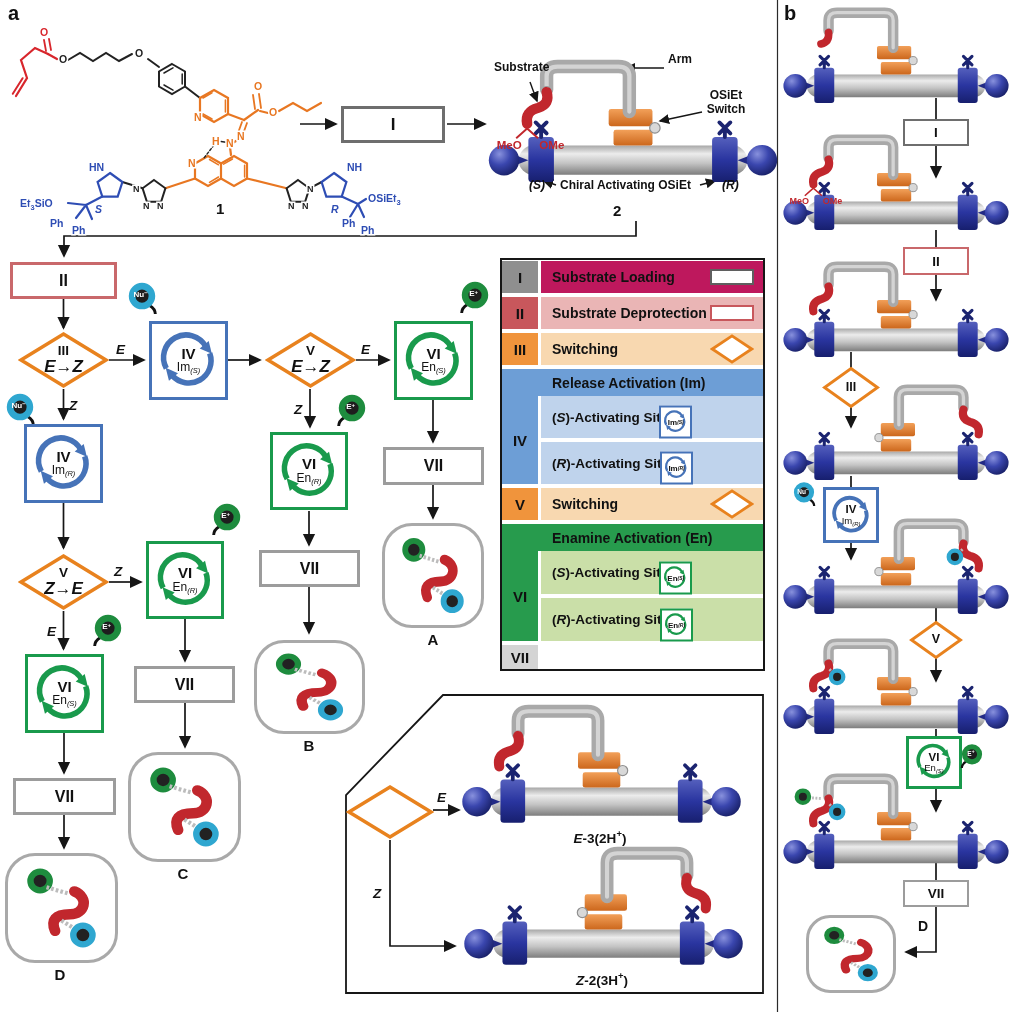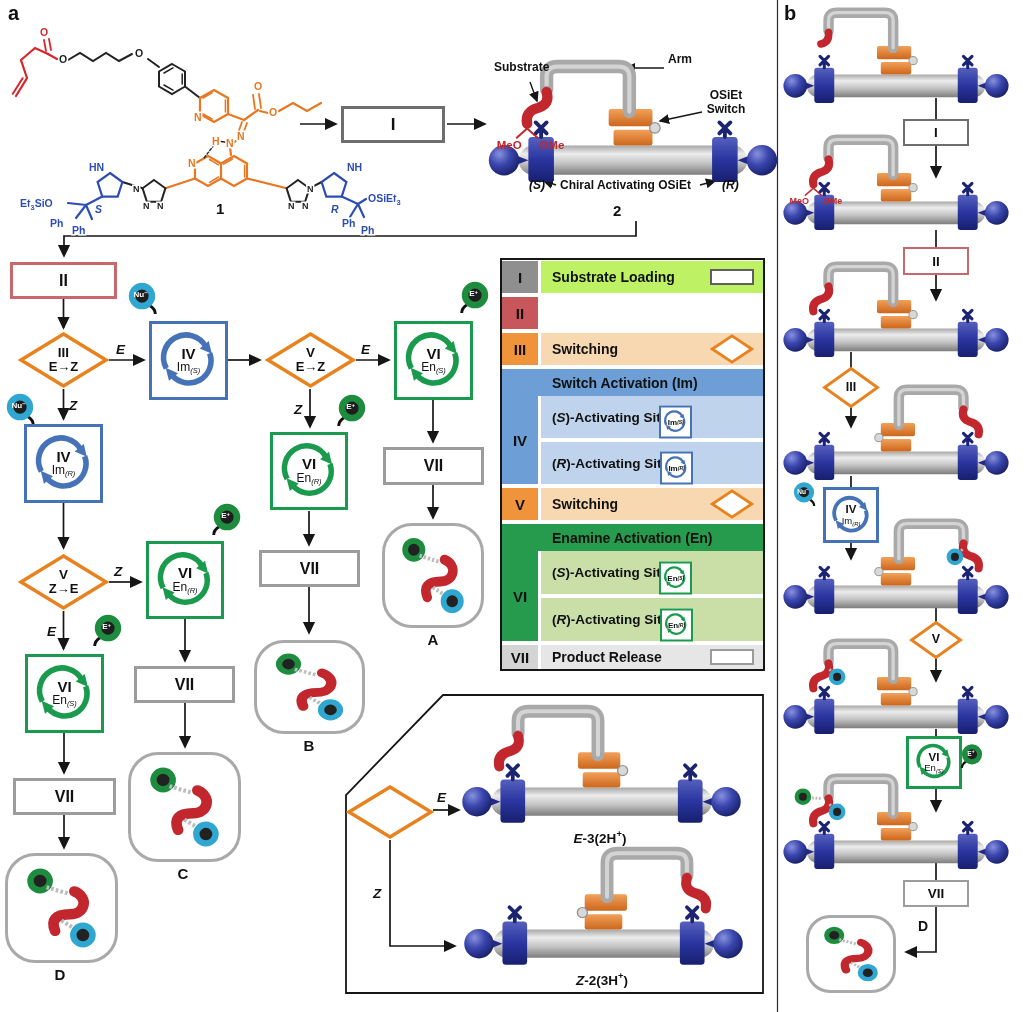--- a/index.html
+++ b/index.html
@@ -13,21 +13,21 @@
   .stepbox{position:absolute;background:#fff;display:flex;align-items:center;justify-content:center;
            font-weight:bold;font-size:16px;box-sizing:border-box;z-index:2}
   .b-dark{border:3px solid #6e6e6e}
   .b-red{border:3px solid #c9686b}
   .b-gray{border:3px solid #9c9c9c}
   .sm{border-width:2.5px;font-size:13.5px}
   .diamond{position:absolute;z-index:2}
   .diamond svg{position:absolute;inset:0;width:100%;height:100%}
   .dlab{position:absolute;inset:0;display:flex;flex-direction:column;align-items:center;justify-content:center;line-height:1.05}
   .dn{font-weight:bold;font-size:13.5px}
-  .dsw{font-weight:600;font-size:13px}
+  .dsw{font-style:italic;font-weight:600;font-size:17px}
   .cyc{position:absolute;background:#fff;box-sizing:border-box;border:3px solid;z-index:2}
   .cyc .cycsvg{position:absolute;left:5%;top:5%;width:90%;height:90%}
   .c-blue{border-color:#4673b8}.c-blue .cycsvg{color:#4673b8}
   .c-green{border-color:#199a4c}.c-green .cycsvg{color:#199a4c}
   .cyclab{position:absolute;inset:0;display:flex;flex-direction:column;align-items:center;justify-content:center;color:#111;line-height:1.05}
   .cn{font-weight:bold;font-size:15px}
   .cs{font-size:12px}
   .smc .cn{font-size:11.5px}.smc .cs{font-size:9.5px}
   .isub{font-size:0.62em;font-style:italic;vertical-align:-0.32em}
   .machine{position:absolute}
@@ -514,41 +514,45 @@
   <span class="al" style="left:116px;top:342px">E</span>
   <span class="al" style="left:69px;top:398px">Z</span>
   <span class="al" style="left:361px;top:342px">E</span>
   <span class="al" style="left:294px;top:402px">Z</span>
   <span class="al" style="left:114px;top:564px">Z</span>
   <span class="al" style="left:47px;top:624px">E</span>
 
   <div class="legend">
     <div class="lrow" style="top:1px;height:32px">
       <div class="lnum" style="background:#8f8f8f">I</div>
-      <div class="lbody" style="background:#bef264">
+      <div class="lbody" style="background:#be185d">
           <span>Substrate Loading</span>
         <span class="licon lrect"></span>
         </div>
     </div>
     <div class="lrow" style="top:37px;height:32px">
       <div class="lnum" style="background:#c8575c">II</div>
+      <div class="lbody" style="background:#eab5b5">
+          <span>Substrate Deprotection</span>
+        <span class="licon lrect" style="border-color:#c8575c"></span>
+        </div>
     </div>
     <div class="lrow" style="top:73px;height:32px">
       <div class="lnum" style="background:#f0943c">III</div>
       <div class="lbody" style="background:#f8d8b0">
           <span>Switching</span>
         <span class="licon">
           <svg width="44" height="30" viewBox="0 0 46 32">
               <polygon points="23,2 44,16 23,30 2,16" fill="#fff" stroke="#e8821e" stroke-width="3"></polygon>
             </svg>
           </span>
         </div>
     </div>
     <div class="lheader" style="top:109px;height:27px;background:#6d9ed6">
-      <span>Switch Activation (Im)</span>
+      <span>Release Activation (Im)</span>
       </div>
     <div class="lgroup" style="top:136px;height:88px">
       <div class="lgnum" style="background:#6d9ed6">IV</div>
       <div class="lgrows">
         <div class="lgrow" style="background:#bfd3ec">
           <span><span>(</span><i>S</i><span>)-Activating Site</span></span>
           <span class="licon licy" style="border-color:#4673b8;color:#4673b8">
             <svg class="cycsvg" viewBox="0 0 40 40">
                 <path d="M6.3,24.6 A13.5,13.5 0 0 1 30.3,11.3" fill="none" stroke="currentColor" stroke-width="3.4"></path>
                 <polygon points="34,15.7 26.6,12.5 32.1,7.9" fill="currentColor"></polygon>
@@ -622,24 +626,20 @@
             <span class="ltxt">
                 <span>En</span>
                 <i class="isub">(R)</i>
               </span>
             </span>
         </div>
       </div>
     </div>
     <div class="lrow" style="top:385px;height:24px">
       <div class="lnum" style="background:#d4d4d4">VII</div>
-      <div class="lbody" style="background:#e6e6e6">
-          <span>Product Release</span>
-        <span class="licon lrect" style="border-color:#9c9c9c"></span>
-        </div>
     </div>
   </div>
 
   <div class="diamond" style="left:346px;top:784px;width:88px;height:56px">
     <svg viewBox="0 0 88 56">
         <polygon points="44,3 85,28 44,53 3,28" fill="#fff" stroke="#e8821e" stroke-width="3.5"></polygon>
       </svg>
   </div>
   <span class="al" style="left:437px;top:790px">E</span>
   <span class="al" style="left:373px;top:886px">Z</span>

